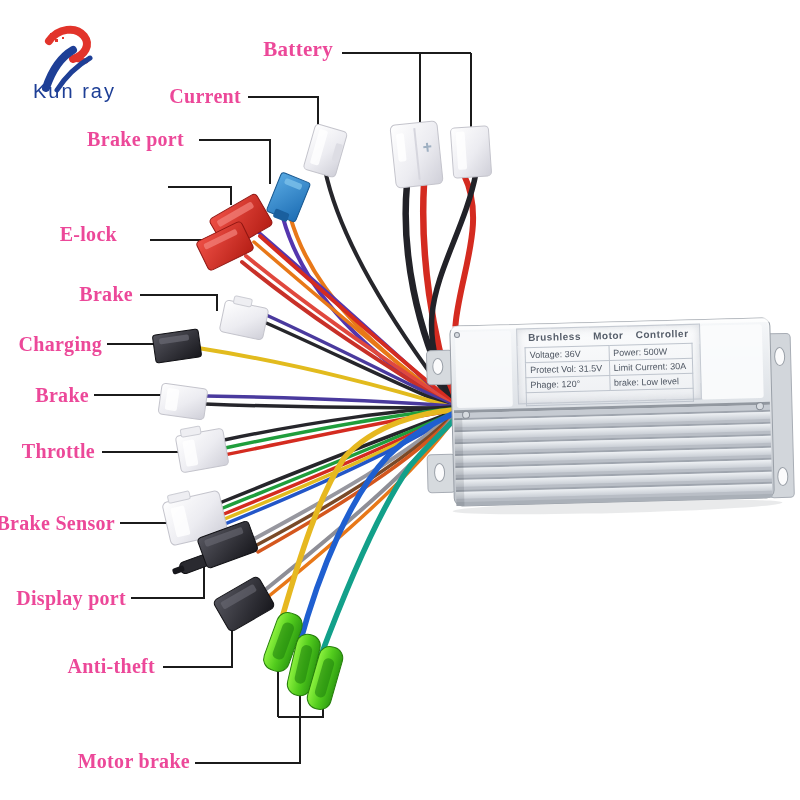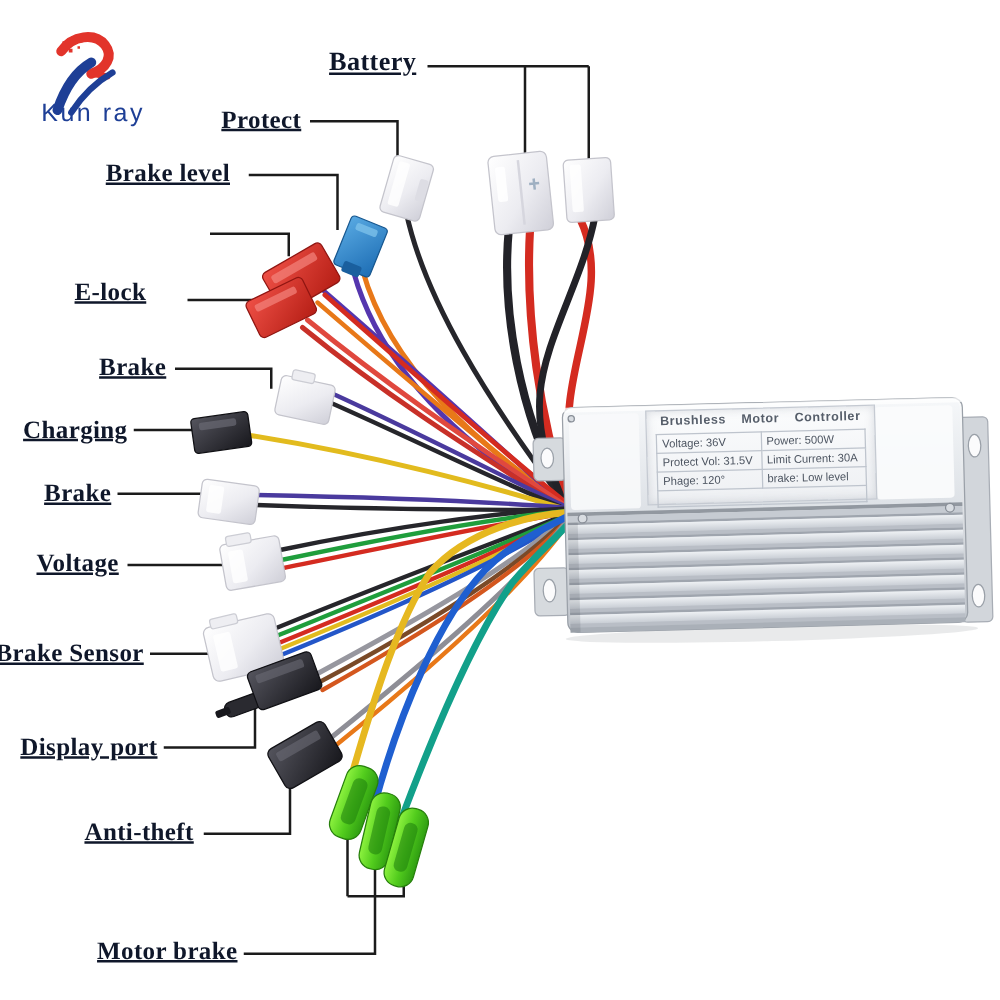--- a/index.html
+++ b/index.html
@@ -4,21 +4,21 @@
 <style>
   html,body{margin:0;padding:0;}
   body{
     width:800px;height:800px;background:#ffffff;position:relative;overflow:hidden;
     font-family:"Liberation Sans", sans-serif;
   }
   #stage{position:absolute;inset:0;}
   svg{position:absolute;left:0;top:0;}
   .callout{
     position:absolute;font-family:"Liberation Serif", serif;font-weight:700;
-    font-size:20px;color:#0f172a;white-space:nowrap;letter-spacing:.3px;text-decoration:underline;
+    font-size:20px;color:#ec4899;white-space:nowrap;letter-spacing:.3px;
   }
   .logo-text{
     position:absolute;left:33px;top:80px;font-size:20px;color:#1e3f96;
     letter-spacing:2px;font-weight:500;
   }
   .plate{
     position:absolute;left:517px;top:326px;width:182px;height:74px;
     transform:rotate(-1.5deg);transform-origin:center;
     background:linear-gradient(180deg,#fbfcfd 0%,#eef0f3 100%);
     border:1px solid #c5cad2;box-shadow:inset 0 0 8px rgba(110,120,135,.25);
@@ -285,27 +285,27 @@
     <g transform="rotate(16 325 678)">
       <rect x="313" y="646" width="24" height="64" rx="11" fill="url(#gGreen)" stroke="#267f0b"></rect>
       <rect x="319" y="658" width="11" height="40" rx="5" fill="#1d7d0c" opacity=".55"></rect>
     </g>
   </g>
 </svg>
 
 <div class="logo-text">Kun ray</div>
 
 <div class="callout" style="right:467px;top:37px;font-size:21px;">Battery</div>
-<div class="callout" style="right:559px;top:85px;">Protect</div>
-<div class="callout" style="right:616px;top:128px;">Brake level</div>
+<div class="callout" style="right:559px;top:85px;">Current</div>
+<div class="callout" style="right:616px;top:128px;">Brake port</div>
 <div class="callout" style="right:683px;top:223px;">E-lock</div>
 <div class="callout" style="right:667px;top:283px;">Brake</div>
 <div class="callout" style="right:698px;top:333px;">Charging</div>
 <div class="callout" style="right:711px;top:384px;">Brake</div>
-<div class="callout" style="right:705px;top:440px;">Voltage</div>
+<div class="callout" style="right:705px;top:440px;">Throttle</div>
 <div class="callout" style="right:685px;top:512px;">Brake Sensor</div>
 <div class="callout" style="right:674px;top:587px;">Display port</div>
 <div class="callout" style="right:645px;top:655px;">Anti-theft</div>
 <div class="callout" style="right:610px;top:750px;">Motor brake</div>
 
 <div class="plate">
   <div class="plate-title">Brushless Motor Controller</div>
   <table class="spec-table">
     <tbody>
           <tr>

